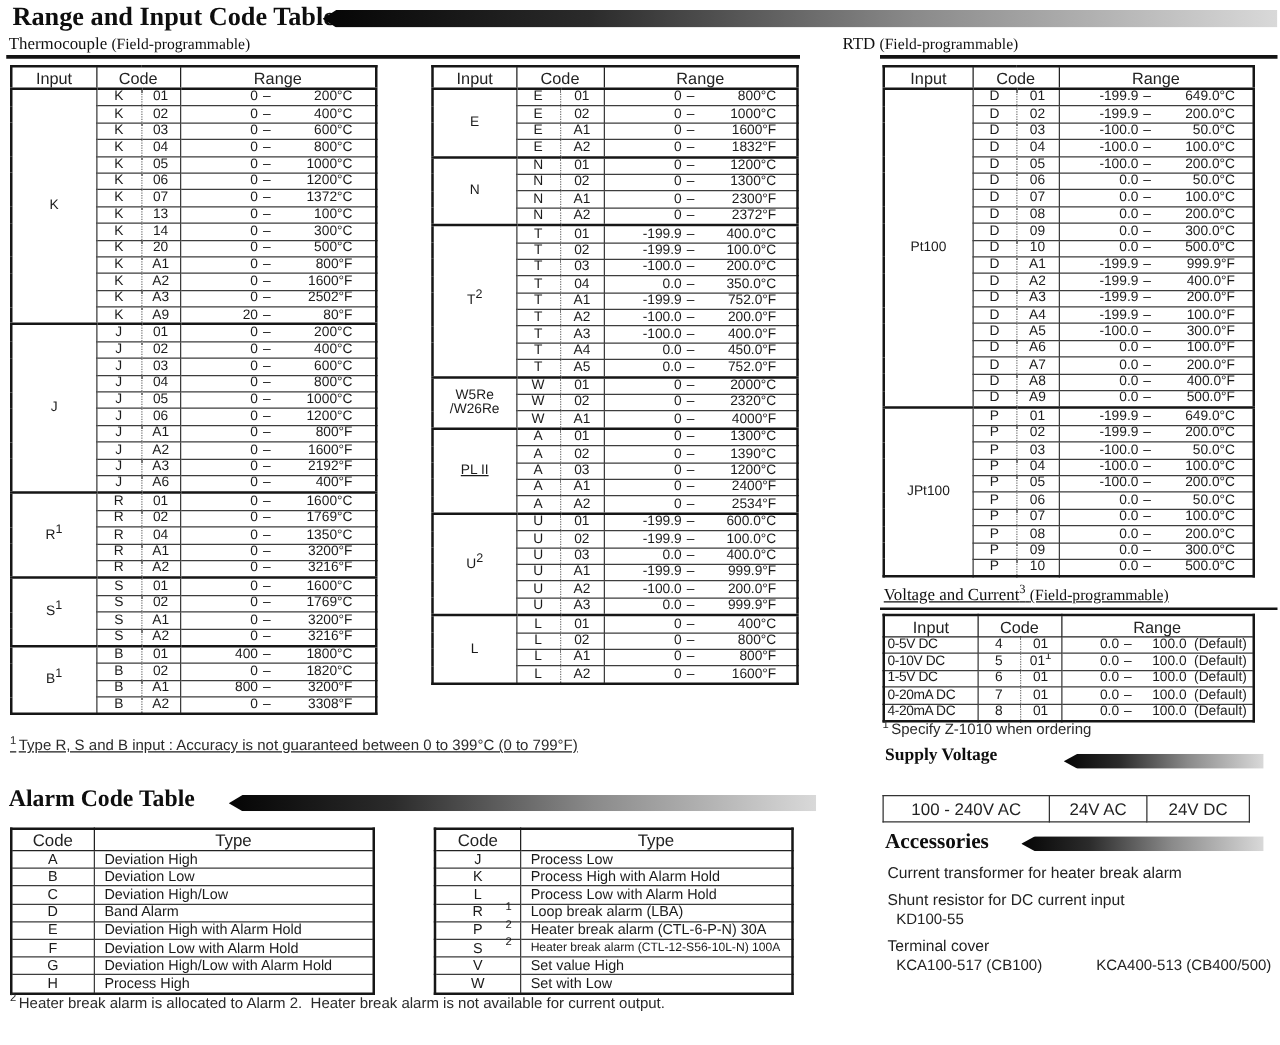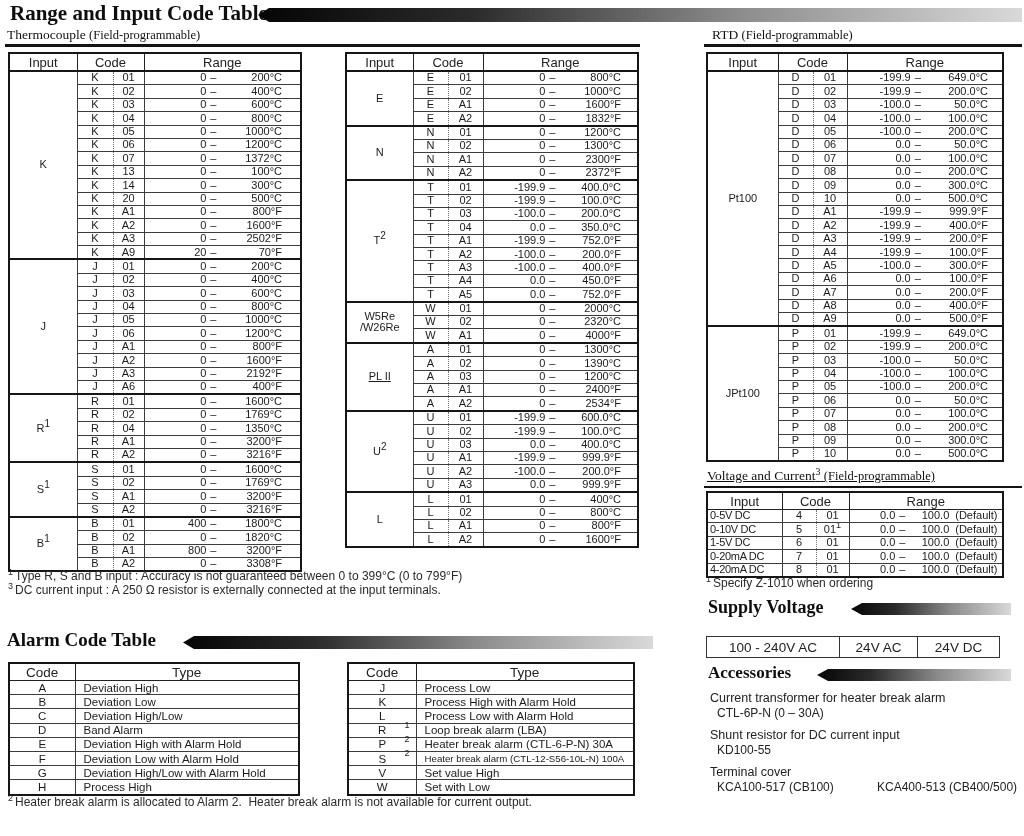--- a/index.html
+++ b/index.html
@@ -6,26 +6,26 @@
   .page{position:relative;width:1024px;height:836px;background:#fff;font-family:"Liberation Sans",sans-serif;color:#1c1c1c;overflow:hidden;}
   .abs{position:absolute;}
   .serif{font-family:"Liberation Serif",serif;font-weight:bold;color:#0e0e0e;}
   .bar{position:absolute;background:linear-gradient(90deg,#050505 0%,#2b2b2b 28%,#8a8a8a 62%,#d9d9d9 100%);clip-path:polygon(0 50%,11px 0,100% 0,100% 100%,11px 100%);}
   .bar-main{left:258px;top:8px;right:2px;height:14px;}
   .bar-alarm{left:183px;top:636px;width:470px;height:13px;}
   .bar-supply{left:851px;top:603px;width:160px;height:12px;}
   .bar-acc{left:817px;top:669px;width:194px;height:12px;}
   .main-title{left:10px;top:1px;font-size:21px;}
   .alarm-title{left:7px;top:629px;font-size:19px;}
-  .supply-title{left:708px;top:597px;font-size:18px;}
+  .supply-title{left:708px;top:597px;font-size:14px;}
   .acc-title{left:708px;top:663px;font-size:17px;}
   .sec-label{font-family:"Liberation Serif",serif;font-size:13.5px;color:#111;}
   .sec-label .note{font-size:12.5px;}
   .tc-label{left:7px;top:27px;}
-  .rtd-label{left:712px;top:27px;}
+  .rtd-label{left:674px;top:27px;}
   .volt-label{left:707px;top:468px;text-decoration:underline;}
   .rule{position:absolute;background:#141414;}
   .rule-tc{left:5px;top:44px;width:635px;height:2.5px;}
   .rule-rtd{left:704px;top:44px;width:318px;height:2.5px;}
   .rule-volt{left:704px;top:486px;width:318px;height:2px;}
   
   .ct{border-collapse:collapse;table-layout:fixed;background:#fff;border:2px solid #161616;}
   .ct th{font-weight:normal;font-size:13px;height:16px;border:1.4px solid #222;padding:0;text-align:center;color:#222;}
   .ct td{border:1px solid #3d3d3d;font-size:11px;height:12.4px;padding:0;line-height:1.05;color:#1b1b1b;overflow:hidden;}
   .ct tr.gt > td{border-top:2px solid #161616;}
@@ -61,21 +61,21 @@
   .acc-item-title{font-size:12.5px;color:#222;line-height:15px;}
   .acc-line{font-size:12px;color:#222;line-height:15px;padding-left:7px;white-space:nowrap;}
   .acc-line .pcol{display:inline-block;width:160px;}
   #tcLeft{left:8px;top:52px;}
   #tcMid{left:345px;top:52px;}
   #rtd{left:706px;top:52px;}
   #volt{left:706px;top:491px;}
   #supply{left:706px;top:636px;}
   #alarmL{left:8px;top:662px;}
   #alarmR{left:347px;top:662px;}
-  #tcFoot{left:8px;top:570px;}
+  #tcFoot{left:8px;top:590px;text-decoration:underline;}
   #voltFoot{left:706px;top:577px;}
   #alarmFoot{left:8px;top:796px;}
   #acc{left:710px;top:691px;width:312px;}
 </style>
 </head>
 <body>
 
 <div class="page">
 
   <div class="abs serif main-title">Range and Input Code Table</div>
@@ -253,21 +253,21 @@
               </div>
             </td>
           </tr>
           <tr>
             <td class="cl">K</td>
             <td class="cn">A9</td>
             <td>
               <div class="rg" style="padding-right: 18px;">
                 <span class="lo">20</span>
                 <span class="da">–</span>
-                <span class="hi">70°F</span>
+                <span class="hi">80°F</span>
               </div>
             </td>
           </tr>
           <tr class="gt">
             <td class="inp" rowspan="10"><span>J</span></td>
             <td class="cl">J</td>
             <td class="cn">01</td>
             <td>
               <div class="rg" style="padding-right: 18px;">
                 <span class="lo">0</span>
@@ -1272,21 +1272,20 @@
                 <span class="hi">500.0°C</span>
               </div>
             </td>
           </tr>
         </tbody>
       </table>
     </div>
 
   <div id="tcFoot" class="abs">
       <div class="fn"><sup>1</sup><span>Type R, S and B input : Accuracy is not guaranteed between 0 to 399°C (0 to 799°F)</span></div>
-      <div class="fn"><sup>3</sup><span>DC current input : A 250 Ω resistor is externally connected at the input terminals.</span></div>
     </div>
 
   <div class="abs sec-label volt-label">
     <span>Voltage and Current</span><sup style="font-size:10px;">3</sup>
     <span class="note">(Field-programmable)</span>
   </div>
   <div class="rule rule-volt"></div>
   <div id="volt" class="abs">
       <table class="ct">
         <colgroup>
@@ -1494,21 +1493,20 @@
     </div>
   <div id="alarmFoot" class="abs">
       <div class="fn"><sup>2</sup><span>Heater break alarm is allocated to Alarm 2.  Heater break alarm is not available for current output.</span></div>
     </div>
 
   <div class="abs serif acc-title">Accessories</div>
   <div class="bar bar-acc"></div>
   <div id="acc" class="abs">
       <div class="acc-item">
         <div class="acc-item-title">Current transformer for heater break alarm</div>
-        <div class="acc-line"><span>CTL-6P-N (0 – 30A)</span></div>
       </div>
       <div class="acc-item">
         <div class="acc-item-title">Shunt resistor for DC current input</div>
         <div class="acc-line"><span>KD100-55</span></div>
       </div>
       <div class="acc-item">
         <div class="acc-item-title">Terminal cover</div>
         <div class="acc-line"><span class="pcol">KCA100-517 (CB100)</span><span>KCA400-513 (CB400/500)</span></div>
       </div>
     </div>

